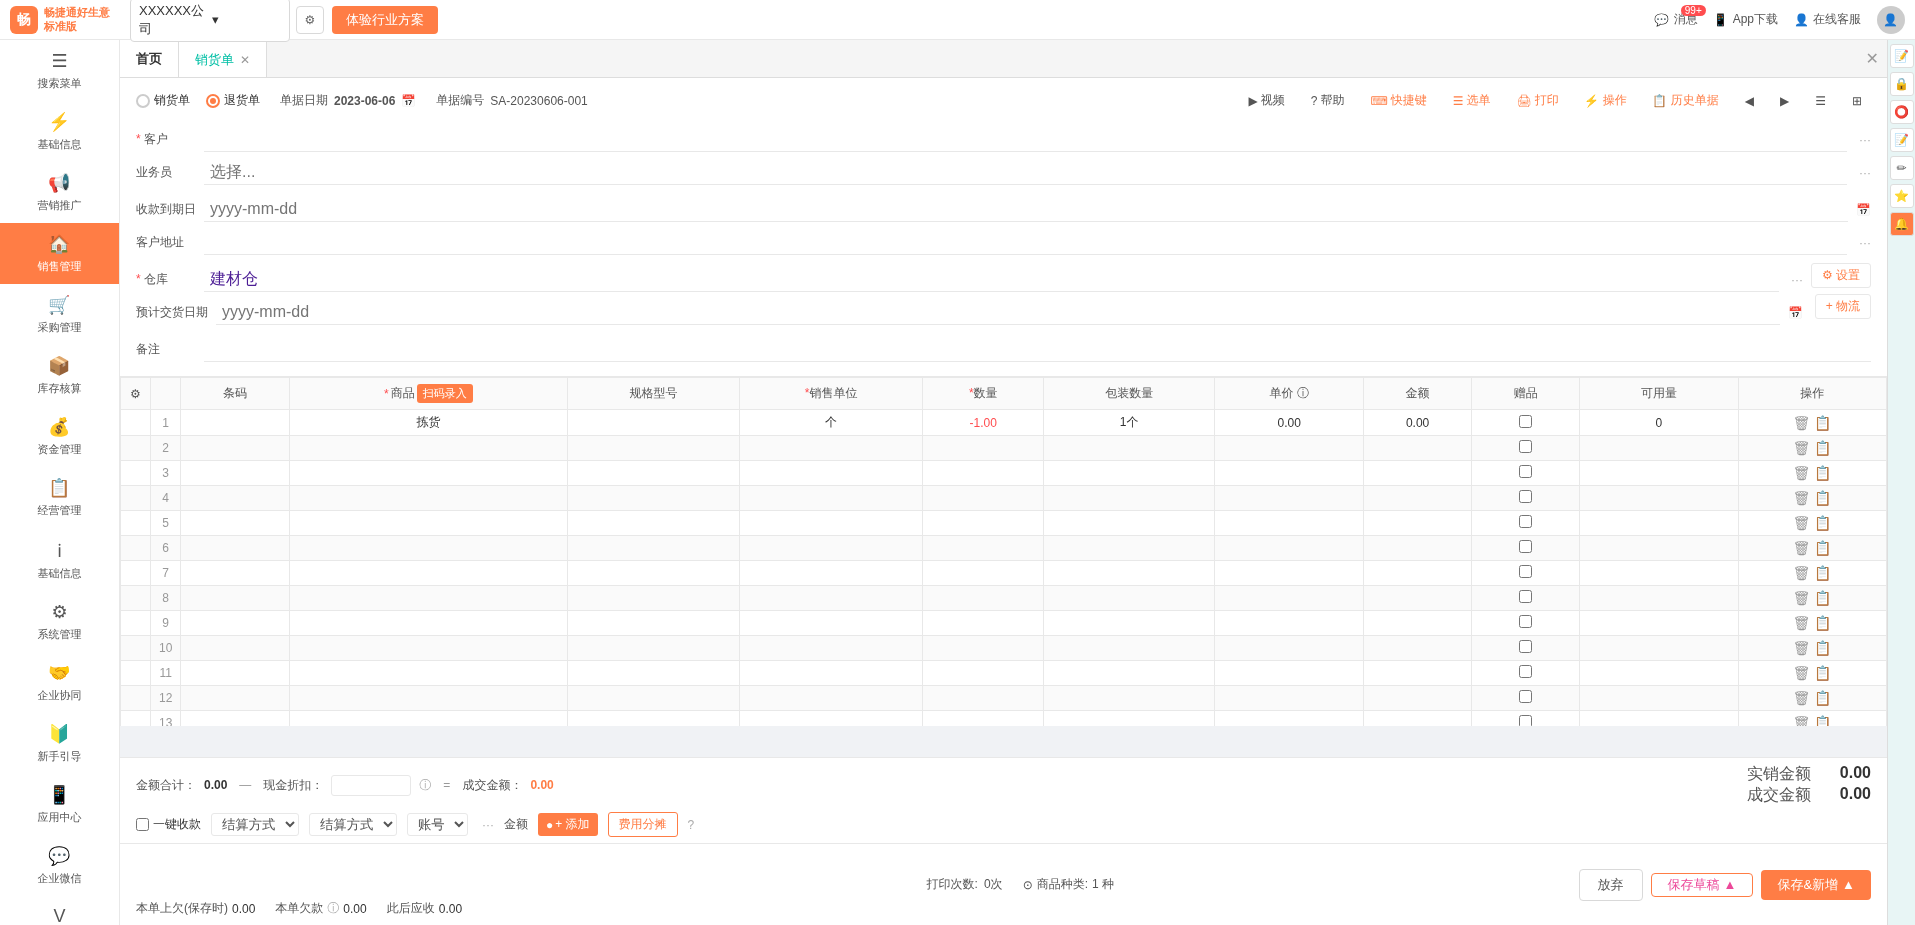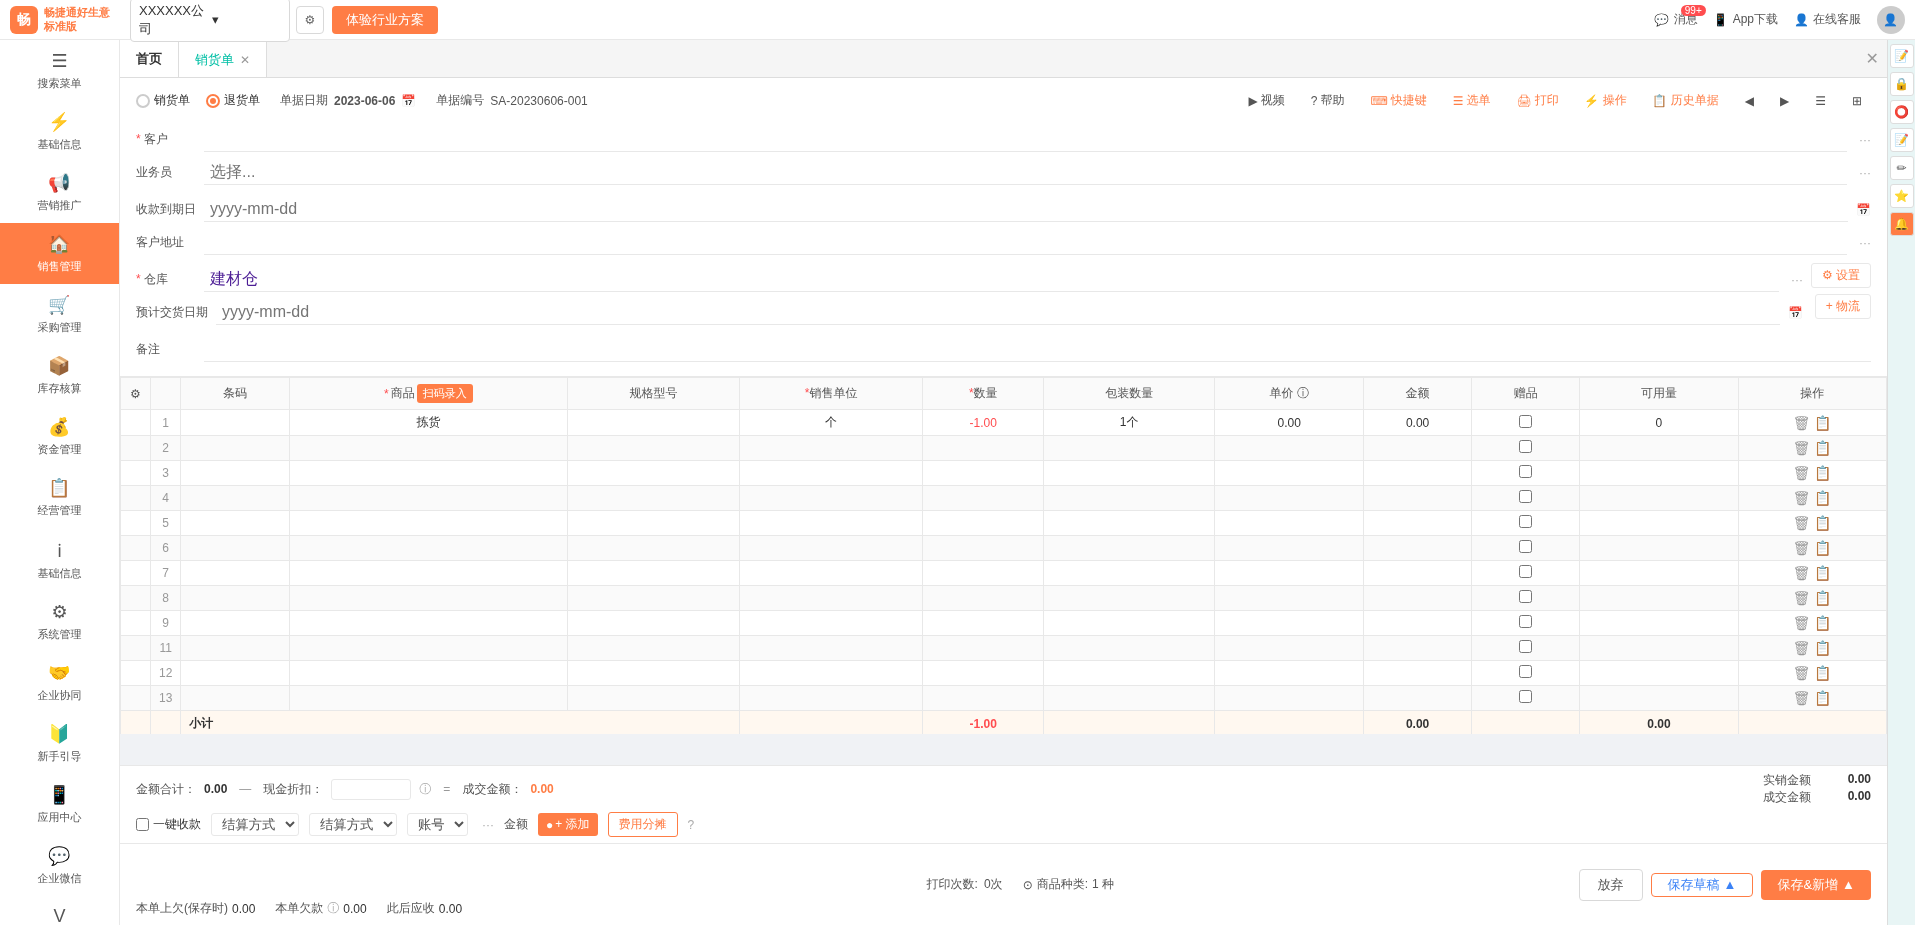--- a/index.html
+++ b/index.html
@@ -223,34 +223,34 @@
     .bottom-info .val { color: #333; }
     .print-info { margin-left: auto; display: flex; align-items: center; gap: 6px; color: #555; }
     .category-info { display: flex; align-items: center; gap: 4px; color: #555; }
     .btn-discard {
       border: 1px solid #d9d9d9; background: #fff;
       color: #555; padding: 6px 18px;
       border-radius: 4px; cursor: pointer; font-size: 13px;
     }
     .btn-save-draft {
       border: 1px solid #ff7d45; background: #fff;
-      color: #3b82f6; padding: 2px 16px;
+      color: #ec4899; padding: 2px 16px;
       border-radius: 4px; cursor: pointer; font-size: 13px;
       display: flex; align-items: center; gap: 4px;
     }
     .btn-save-new {
       background: #ff7d45; color: #fff;
       border: none; padding: 6px 16px;
       border-radius: 4px; cursor: pointer; font-size: 13px;
       display: flex; align-items: center; gap: 4px;
     }
     .action-summary {
       margin-left: auto;
       text-align: right;
-      font-size: 12px;
+      font-size: 16px;
     }
     .summary-row { display: flex; gap: 10px; justify-content: flex-end; }
     .summary-label { color: #555; }
     .summary-val { color: #333; font-weight: bold; min-width: 50px; text-align: right; }
 
     
     .right-panel {
       width: 28px;
       background: #e8f5f5;
       display: flex; flex-direction: column;
@@ -766,20 +766,42 @@
       <td></td>
       <td>
         <div class="ops-cell">
           <span class="op-icon">🗑</span>
           <span class="op-icon">📋</span>
         </div>
       </td>
     </tr>
               <tr>
       <td></td>
+      <td class="row-num">10</td>
+      <td contenteditable="false" style=""></td>
+      <td></td>
+      <td></td>
+      <td></td>
+      <td class=""></td>
+      <td></td>
+      <td></td>
+      <td></td>
+      <td class="checkbox-cell">
+        <input type="checkbox" style="">
+      </td>
+      <td></td>
+      <td>
+        <div class="ops-cell">
+          <span class="op-icon">🗑</span>
+          <span class="op-icon">📋</span>
+        </div>
+      </td>
+    </tr>
+              <tr>
+      <td></td>
       <td class="row-num">11</td>
       <td contenteditable="false" style=""></td>
       <td></td>
       <td></td>
       <td></td>
       <td class=""></td>
       <td></td>
       <td></td>
       <td></td>
       <td class="checkbox-cell">

